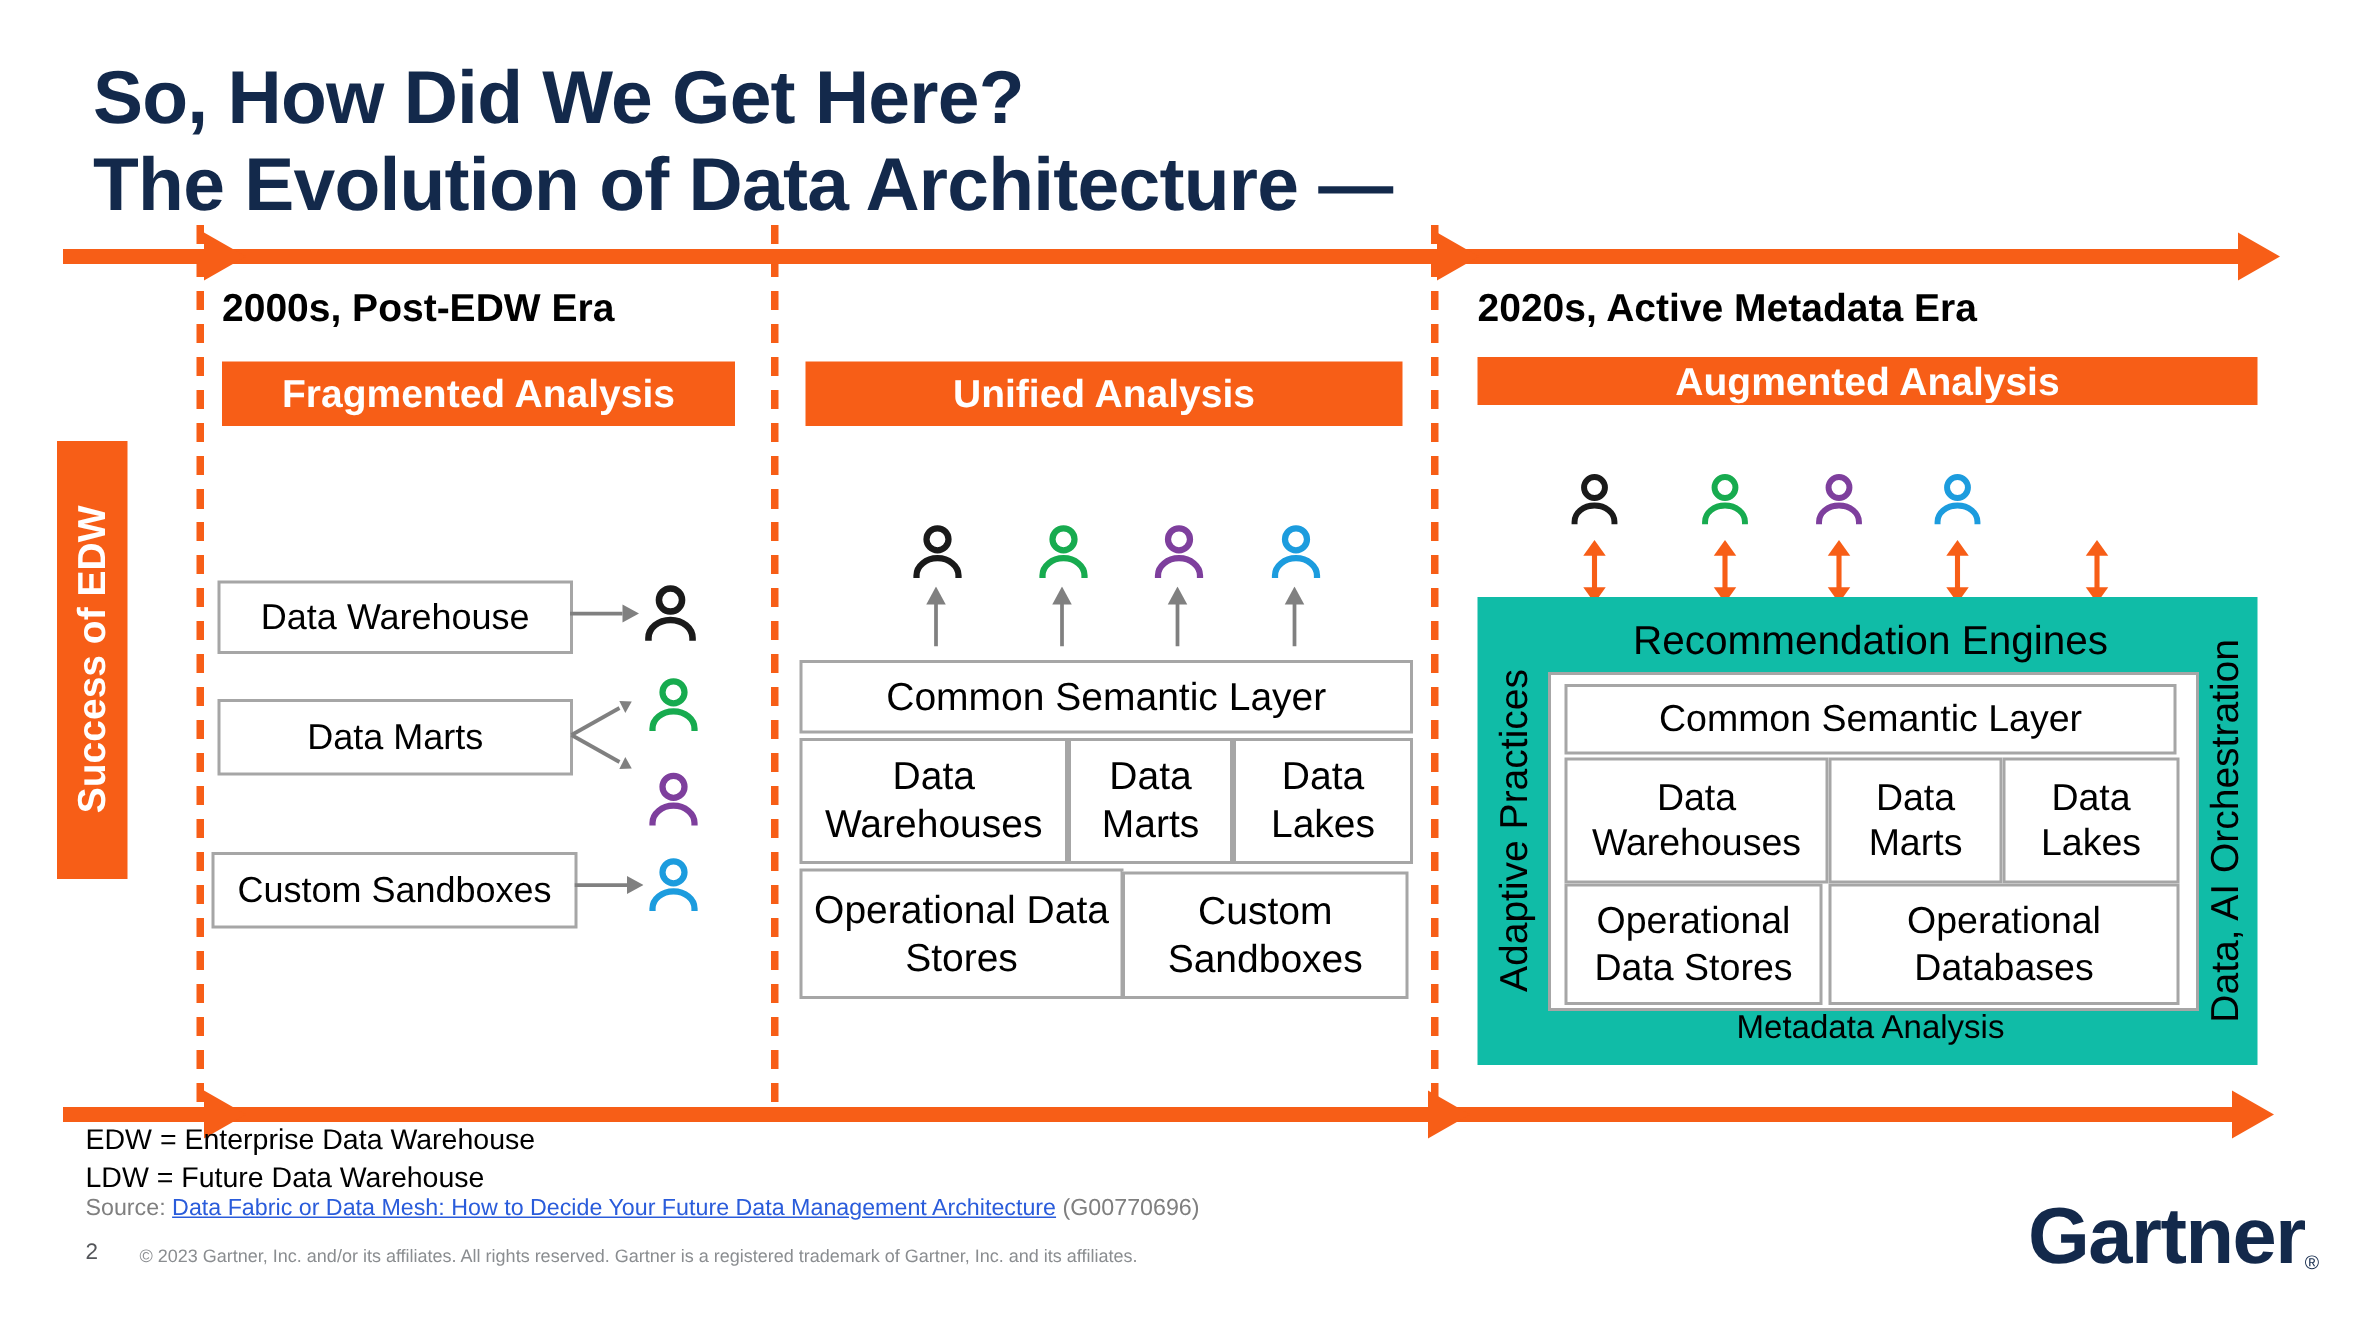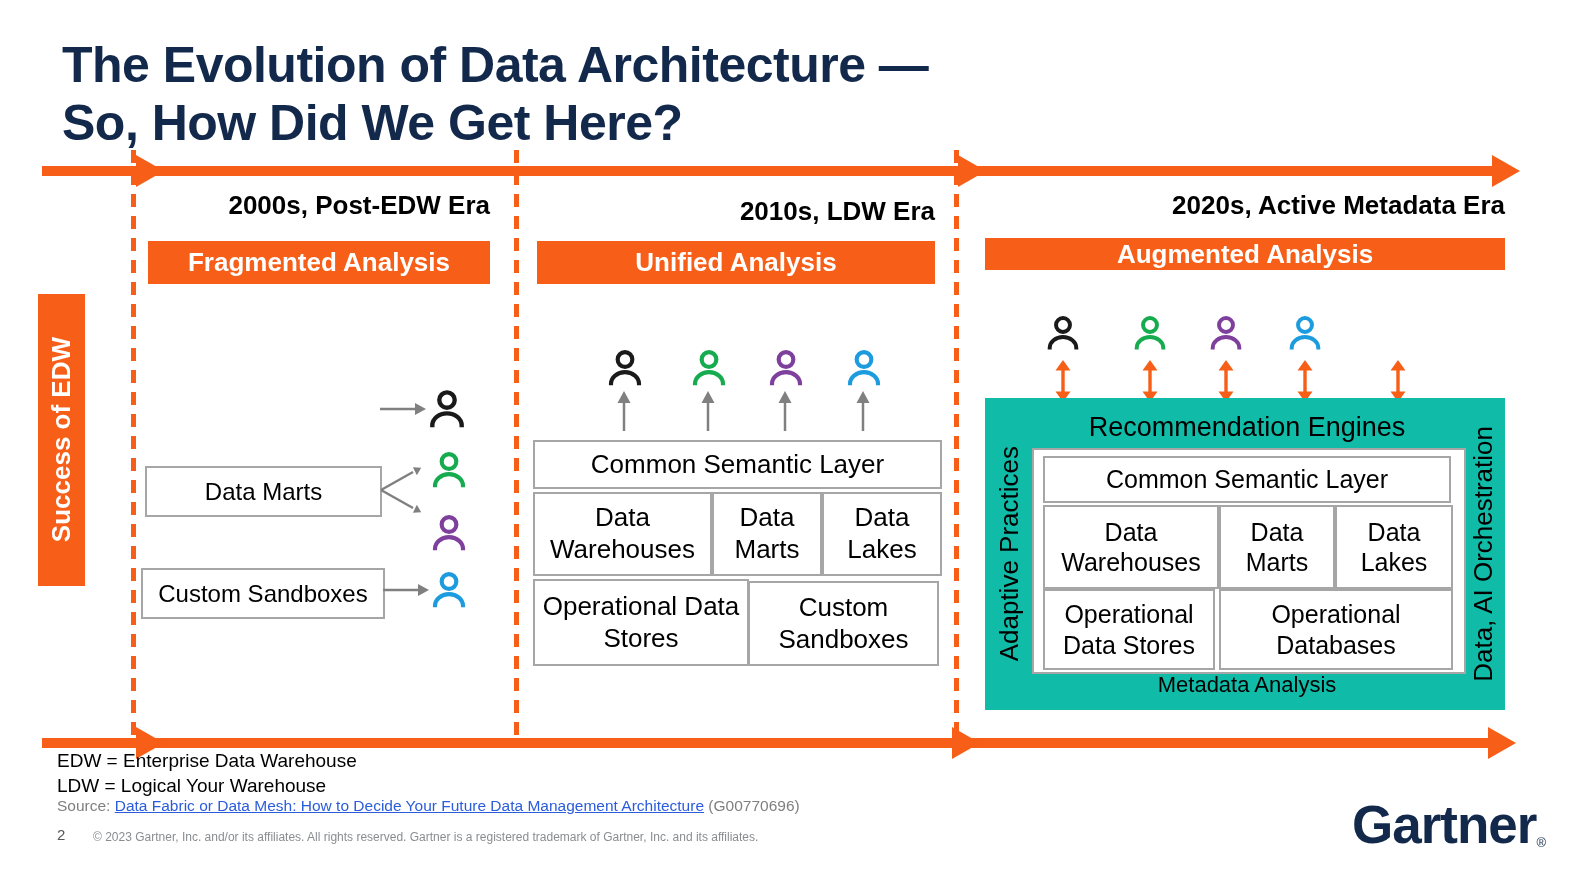--- a/index.html
+++ b/index.html
@@ -19,21 +19,21 @@
   .dash{position:absolute;top:150px;width:5px;height:596px;
         background:repeating-linear-gradient(to bottom,var(--orange) 0 13px,transparent 13px 22px);}
 
   
   .success{position:absolute;left:38px;top:294px;width:47px;height:292px;background:var(--orange);
            display:flex;align-items:center;justify-content:center;}
   .vtext{writing-mode:vertical-rl;transform:rotate(180deg);}
   .success .vtext{color:#fff;font-size:26px;font-weight:bold;white-space:nowrap;}
 
   
-  .era{position:absolute;font-size:26px;font-weight:bold;color:#000;text-align:right;}
+  .era{position:absolute;font-size:26px;font-weight:bold;color:#000;text-align:left;}
   .banner{position:absolute;background:var(--orange);color:#fff;font-size:26px;font-weight:bold;
           display:flex;align-items:center;justify-content:center;}
   .gbox{position:absolute;background:#fff;border:2px solid var(--border_gray);color:#000;
         display:flex;align-items:center;justify-content:center;text-align:center;line-height:1.22;}
   .user{position:absolute;}
   .user svg{display:block;width:100%;height:100%;}
   .icon{position:absolute;}
 
   
   .era.c1{left:148px;top:190px;width:342px;}
@@ -103,22 +103,22 @@
   .brand{position:absolute;left:1352px;top:794px;font-size:53px;font-weight:bold;color:var(--navy);
          letter-spacing:-1px;}
   .brand sup{font-size:13px;font-weight:normal;vertical-align:baseline;position:relative;top:4px;}
 </style>
 </head>
 <body>
 
 <div class="stage">
 
   <div class="title">
+    <div>So, How Did We Get Here?</div>
     <div>The Evolution of Data Architecture —</div>
-    <div>So, How Did We Get Here?</div>
   </div>
 
   <div class="hline top"></div>
   <div class="tri" style="left:136px;top:155px;"></div>
   <div class="tri" style="left:958px;top:155px;"></div>
   <div class="tri" style="left:1492px;top:155px;"></div>
 
   <div class="hline bottom"></div>
   <div class="tri" style="left:136px;top:727px;"></div>
   <div class="tri" style="left:952px;top:727px;"></div>
@@ -130,20 +130,21 @@
 
   <div class="success">
     <span class="vtext">Success of EDW</span>
   </div>
 
   <div class="era c1">2000s, Post-EDW Era</div>
   <div class="banner c1">
     <span>Fragmented Analysis</span>
   </div>
 
+  <div class="gbox box-dw">Data Warehouse</div>
   <svg class="icon arr-dw" width="46" height="14" viewBox="0 0 46 14">
     <line x1="0" y1="7" x2="35" y2="7" stroke="var(--arrow_gray)" stroke-width="2.5"></line>
     <polygon points="35,1 46,7 35,13" fill="var(--arrow_gray)"></polygon>
   </svg>
   <div class="user u-black1">
       <svg viewBox="0 0 24 24">
         <circle cx="12" cy="6.3" r="4.4" fill="none" stroke="currentColor" stroke-width="2.5"></circle>
         <path d="M3.6 21.8 v-1 a8.4 6.9 0 0 1 16.8 0 v1" fill="none" stroke="currentColor" stroke-width="2.5"></path>
       </svg>
     </div>
@@ -173,21 +174,20 @@
     <line x1="0" y1="7" x2="35" y2="7" stroke="var(--arrow_gray)" stroke-width="2.5"></line>
     <polygon points="35,1 46,7 35,13" fill="var(--arrow_gray)"></polygon>
   </svg>
   <div class="user u-blue1">
       <svg viewBox="0 0 24 24">
         <circle cx="12" cy="6.3" r="4.4" fill="none" stroke="currentColor" stroke-width="2.5"></circle>
         <path d="M3.6 21.8 v-1 a8.4 6.9 0 0 1 16.8 0 v1" fill="none" stroke="currentColor" stroke-width="2.5"></path>
       </svg>
     </div>
 
-  <div class="era c2">2010s, LDW Era</div>
   <div class="banner c2">
     <span>Unified Analysis</span>
   </div>
 
   <div class="user u1c2">
       <svg viewBox="0 0 24 24">
         <circle cx="12" cy="6.3" r="4.4" fill="none" stroke="currentColor" stroke-width="2.5"></circle>
         <path d="M3.6 21.8 v-1 a8.4 6.9 0 0 1 16.8 0 v1" fill="none" stroke="currentColor" stroke-width="2.5"></path>
       </svg>
     </div>
@@ -303,21 +303,21 @@
     <div class="gbox box-csl3">Common Semantic Layer</div>
     <div class="gbox box-dw3">Data Warehouses</div>
     <div class="gbox box-dm3">Data Marts</div>
     <div class="gbox box-dl3">Data Lakes</div>
     <div class="gbox box-ods3">Operational Data Stores</div>
     <div class="gbox box-odb3">Operational Databases</div>
   </div>
   <div class="meta">Metadata Analysis</div>
 
   <div class="fn1">EDW = Enterprise Data Warehouse</div>
-  <div class="fn2">LDW = Logical Your Warehouse</div>
+  <div class="fn2">LDW = Future Data Warehouse</div>
   <div class="src">
     <span>Source:</span>
     <a>Data Fabric or Data Mesh: How to Decide Your Future Data Management Architecture</a>
     <span>(G00770696)</span>
   </div>
   <div class="pageno">2</div>
   <div class="copyright">© 2023 Gartner, Inc. and/or its affiliates. All rights reserved. Gartner is a registered trademark of Gartner, Inc. and its affiliates.</div>
   <div class="brand">
     <span>Gartner</span><sup>®</sup>
   </div>

